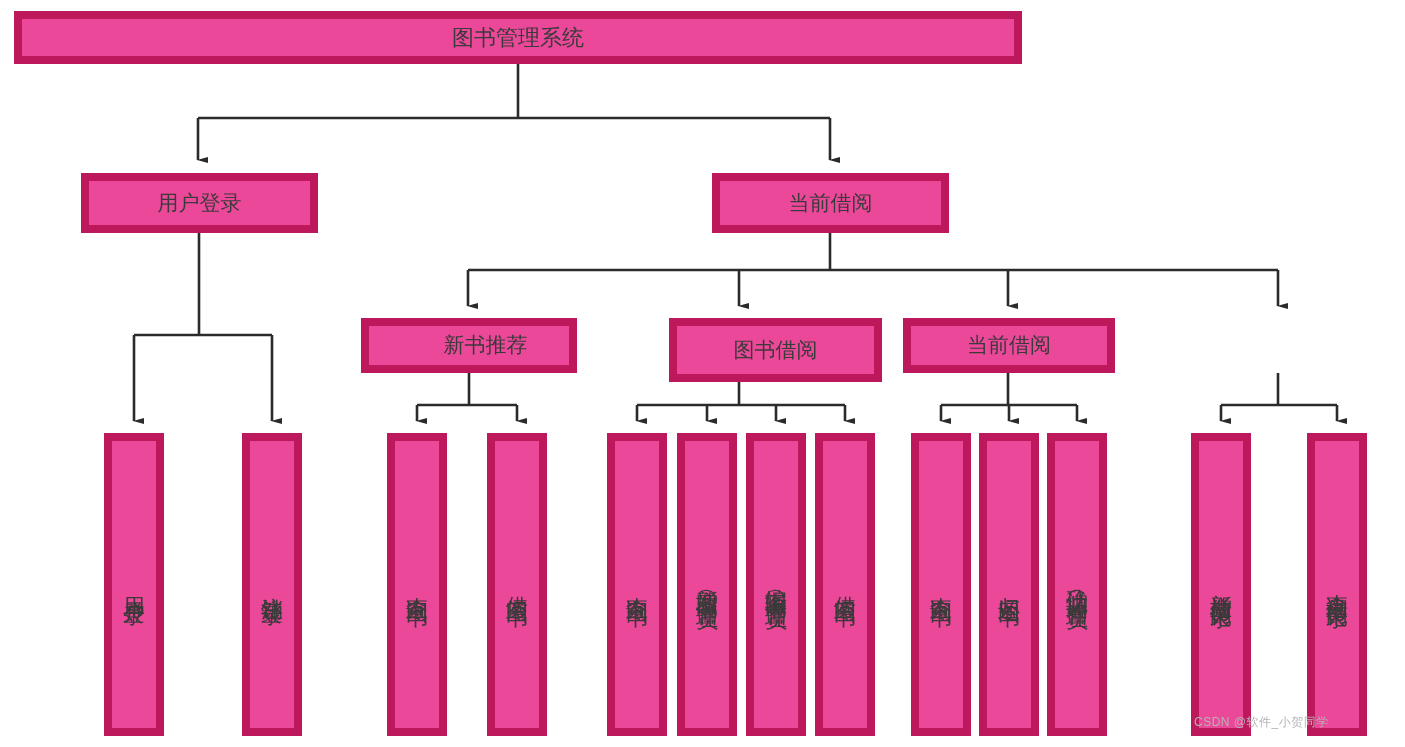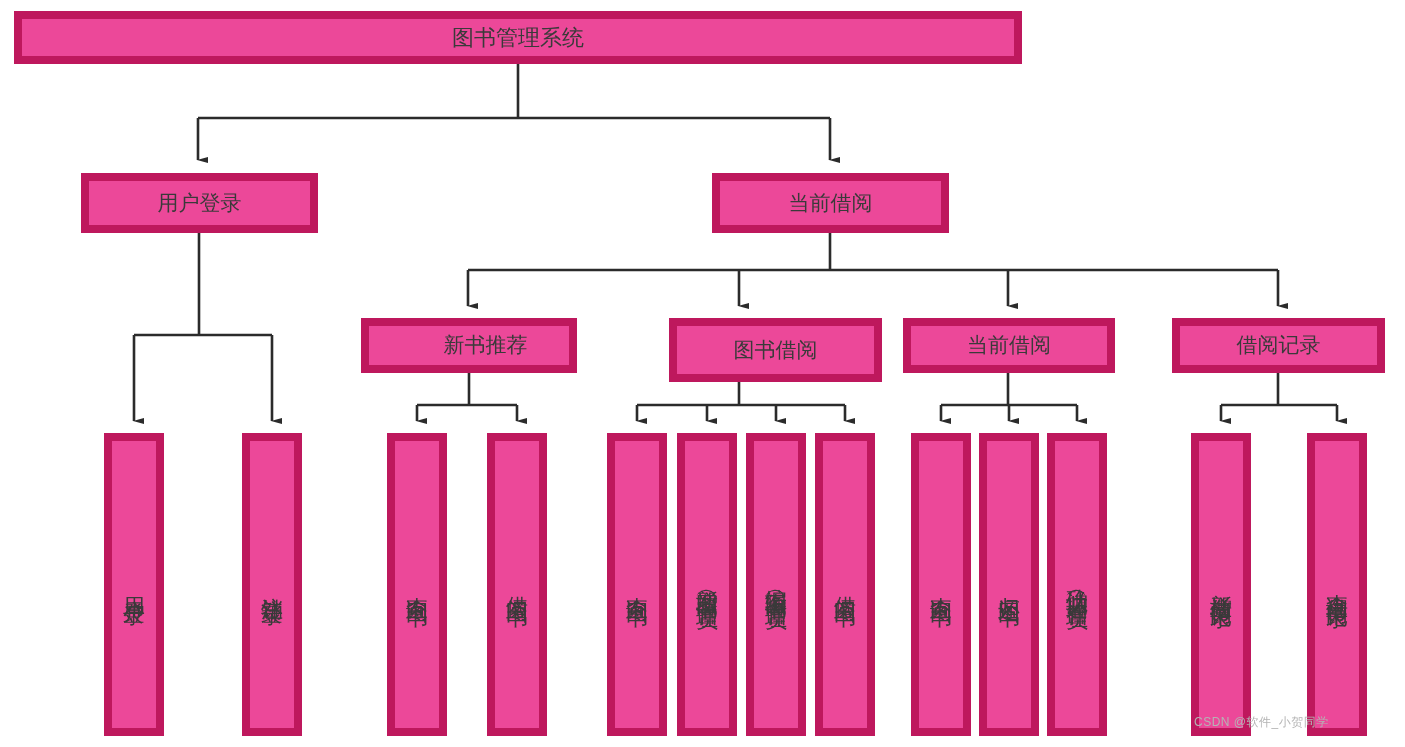--- a/index.html
+++ b/index.html
@@ -132,23 +132,20 @@
   </div>
 
   <div class="node horiz" style="left:669px; top:318px; width:213px; height:64px;">
     <span class="lbl">图书借阅</span>
   </div>
 
   <div class="node horiz" style="left:903px; top:318px; width:212px; height:55px;">
     <span class="lbl">当前借阅</span>
   </div>
 
-  <div class="node horiz" style="left:1172px; top:318px; width:213px; height:55px;">
-    <span class="lbl">借阅记录</span>
-  </div>
 
   <div class="node vert" style="left:104px; top:433px; width:60px; height:303px;">
     <span class="lbl">用户登录</span>
   </div>
 
   <div class="node vert" style="left:242px; top:433px; width:60px; height:303px;">
     <span class="lbl">注销登录</span>
   </div>
 
   <div class="node vert" style="left:387px; top:433px; width:60px; height:303px;">

